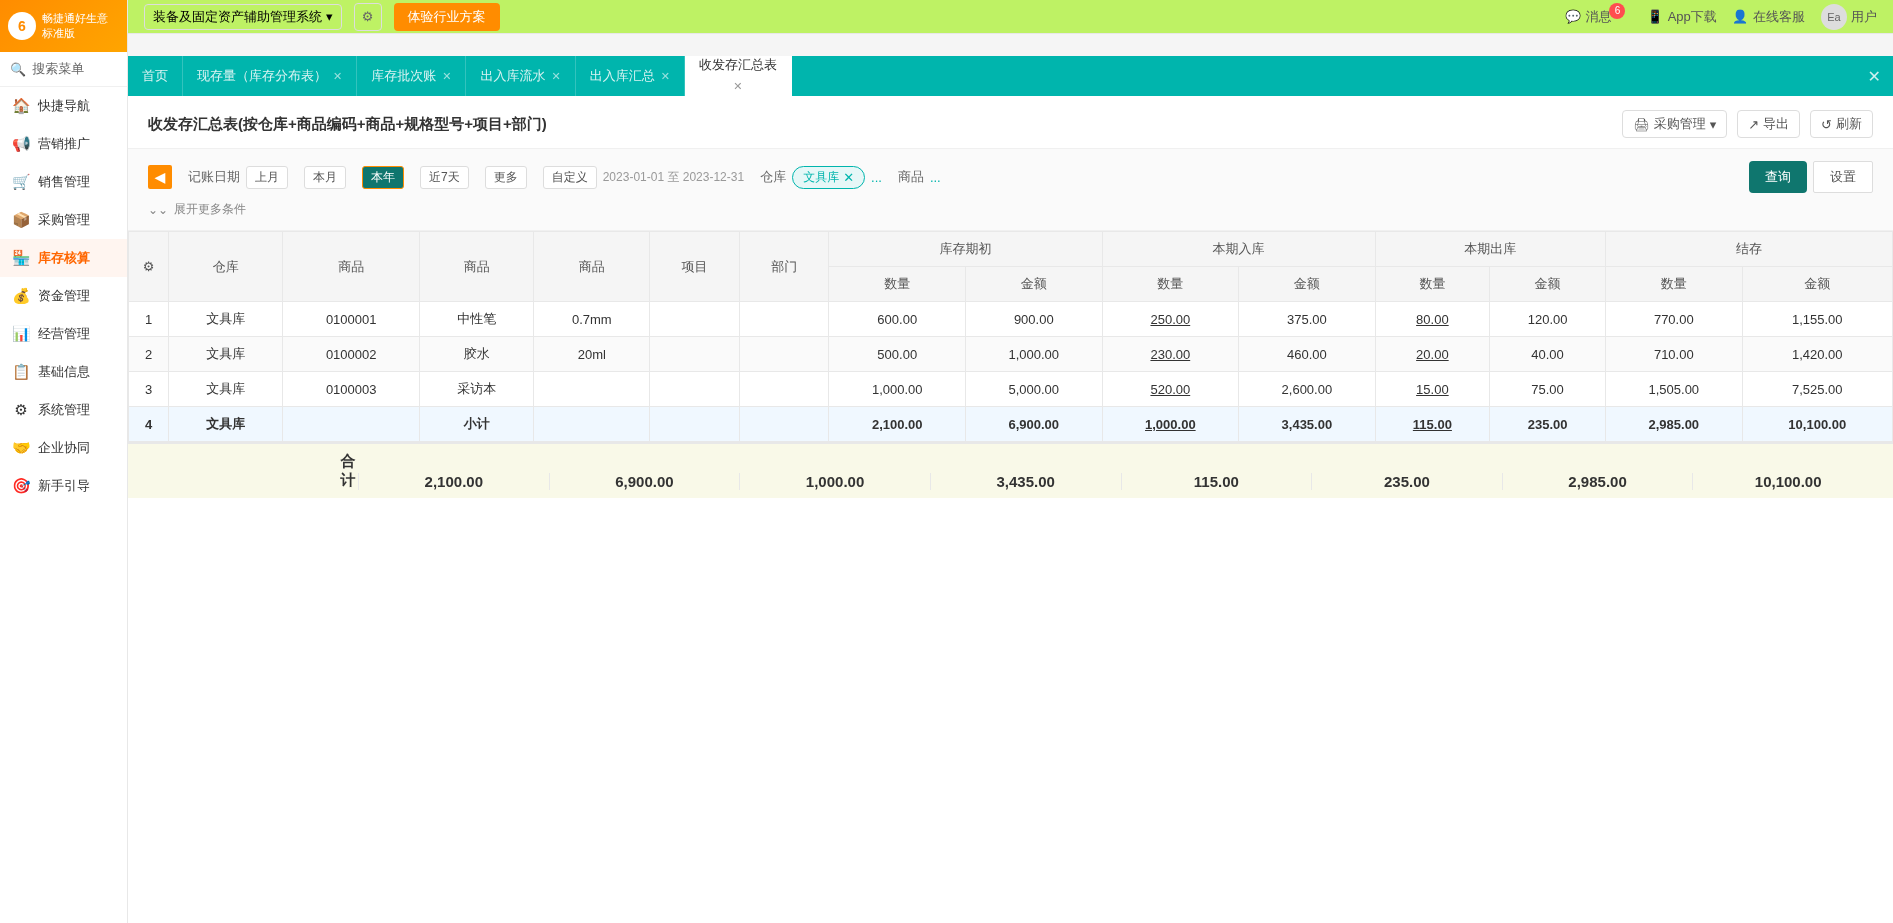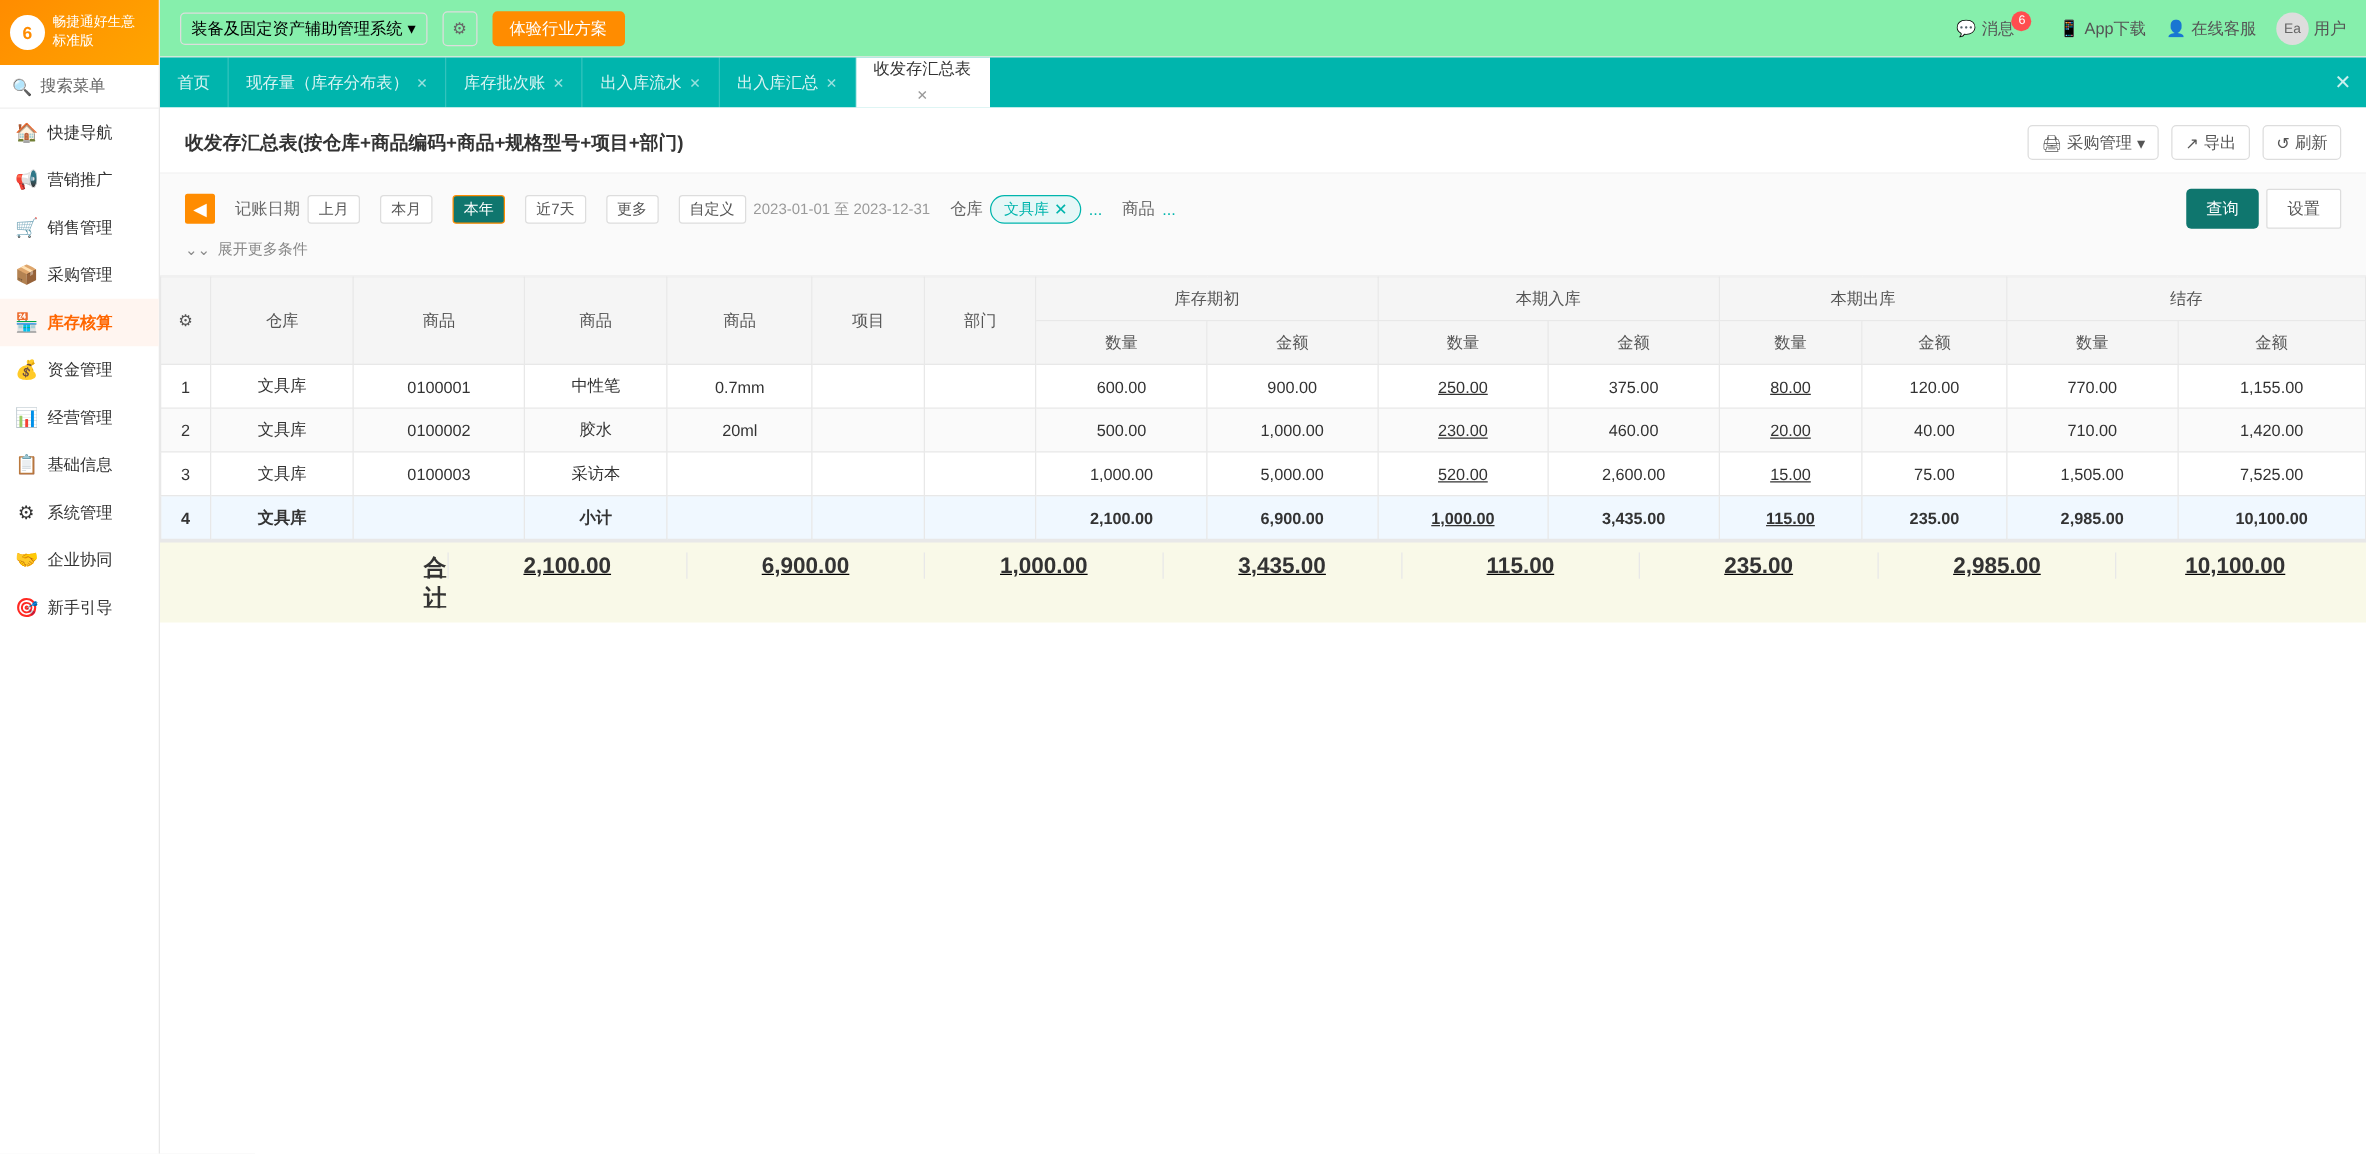--- a/index.html
+++ b/index.html
@@ -61,27 +61,27 @@
     
     .main-area {
       flex: 1;
       display: flex;
       flex-direction: column;
       overflow: hidden;
     }
 
     
     .top-header {
-      background: #86efac;
+      background: #bef264;
       border-bottom: 1px solid #e8e8e8;
       display: flex;
       align-items: center;
       justify-content: space-between;
       padding: 0 16px;
-      height: 46px;
+      height: 34px;
       flex-shrink: 0;
     }
     .header-left {
       display: flex;
       align-items: center;
       gap: 12px;
     }
     .system-select {
       display: flex;
       align-items: center;
@@ -151,20 +151,21 @@
     }
 
     
     .tab-bar {
       background: #00b5ad;
       display: flex;
       align-items: center;
       height: 40px;
       flex-shrink: 0;
       padding-left: 0;
+      margin-top: 22px;
     }
     .tab-item {
       display: flex;
       align-items: center;
       padding: 0 14px;
       height: 100%;
       color: rgba(255,255,255,0.85);
       cursor: pointer;
       font-size: 13px;
       gap: 6px;
@@ -367,26 +368,25 @@
     .row-subtotal td { font-weight: bold; background: #f0f8ff; }
     .settings-icon-cell {
       width: 40px;
     }
 
     
     .table-footer {
       background: #f9f9e8;
       border-top: 2px solid #e8e8e8;
       display: flex;
-      align-items: flex-start;
+      align-items: flex-end;
       padding: 8px 10px;
       position: sticky;
       bottom: 0;
-      font-size: 18px;
-      text-decoration: underline;
+      font-size: 15px;
     }
     .footer-label {
       width: 220px;
       text-align: center;
       font-weight: bold;
       color: #333;
     }
     .footer-values {
       display: flex;
       flex: 1;

